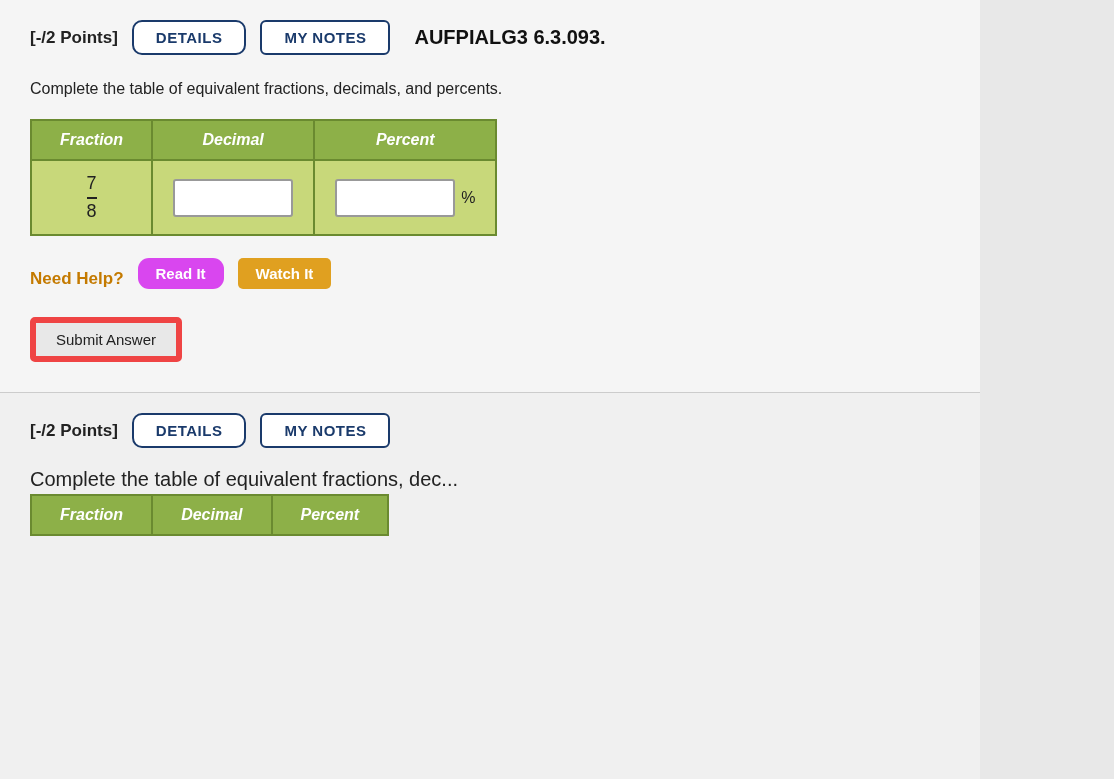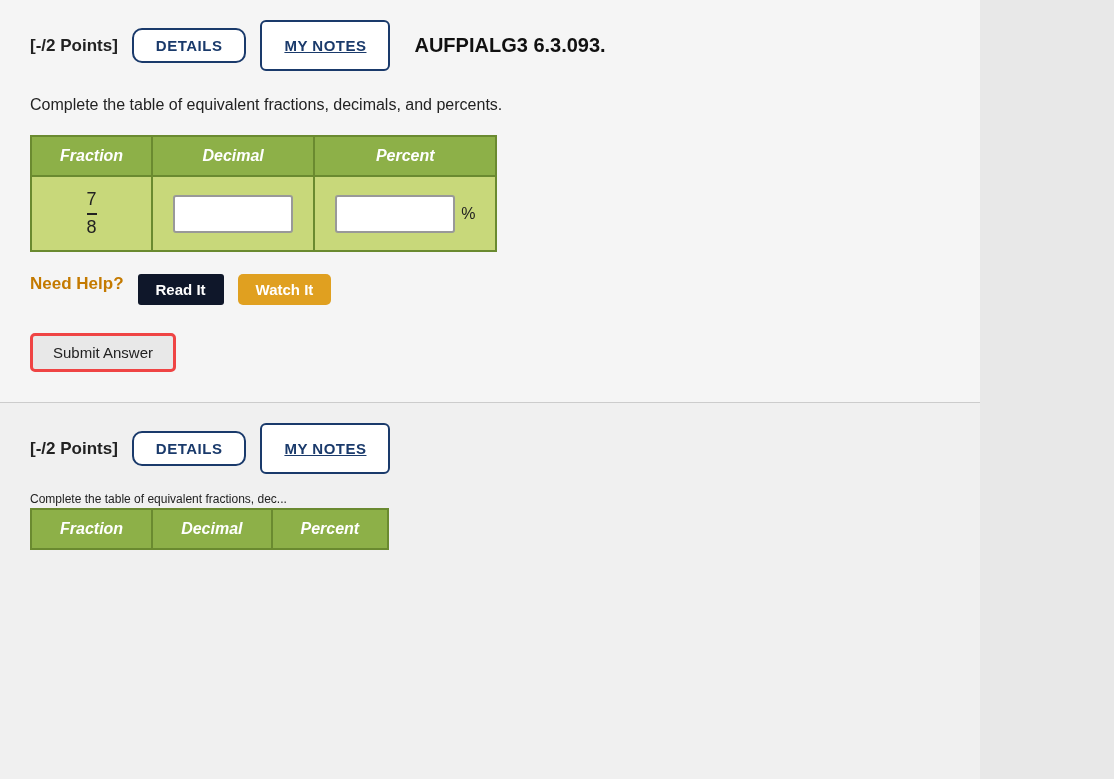--- a/index.html
+++ b/index.html
@@ -49,25 +49,24 @@
       cursor: pointer;
       letter-spacing: 0.5px;
     }
 
     .btn-my-notes {
       border: 2px solid #1a3a6b;
       background: white;
       color: #1a3a6b;
       font-size: 15px;
       font-weight: bold;
-      padding: 15px 22px;
+      padding: 7px 22px;
       border-radius: 6px;
       cursor: pointer;
       letter-spacing: 0.5px;
-      text-decoration: underline;
     }
 
     .course-code {
       font-size: 20px;
       font-weight: bold;
       color: #111;
       margin-left: 10px;
       text-align: right;
     }
 
@@ -144,36 +143,36 @@
     }
 
     .percent-sign {
       font-size: 16px;
       color: #222;
     }
 
     
     .need-help-row {
       display: flex;
-      align-items: flex-start;
+      align-items: flex-end;
       gap: 14px;
       margin-bottom: 28px;
     }
 
     .need-help-label {
       font-size: 17px;
       font-weight: bold;
       color: #c47a00;
     }
 
     .btn-read-it {
-      background: #0f172a;
+      background: #d946ef;
       color: white;
       border: none;
-      border-radius: 3px;
+      border-radius: 11px;
       padding: 7px 18px;
       font-size: 15px;
       font-weight: bold;
       cursor: pointer;
     }
 
     .btn-watch-it {
       background: #e0a020;
       color: white;
       border: none;
@@ -186,21 +185,21 @@
 
     
     .submit-area {
       display: flex;
       align-items: flex-start;
       gap: 0;
     }
 
     .btn-submit {
       background: #e8e8e8;
-      border: 3px solid #ef4444;
+      border: 6px solid #ef4444;
       border-radius: 5px;
       padding: 8px 20px;
       font-size: 15px;
       color: #222;
       cursor: pointer;
     }
 
     
     .section2 {
       background: #f0f0f0;
@@ -208,21 +207,21 @@
     }
 
     .section2-header {
       display: flex;
       align-items: center;
       gap: 14px;
       margin-bottom: 16px;
     }
 
     .section2-question {
-      font-size: 12px;
+      font-size: 20px;
       color: #222;
       line-height: 1.5;
     }
 
     
     .partial-table {
       border-collapse: collapse;
     }
 
     .partial-table th {

